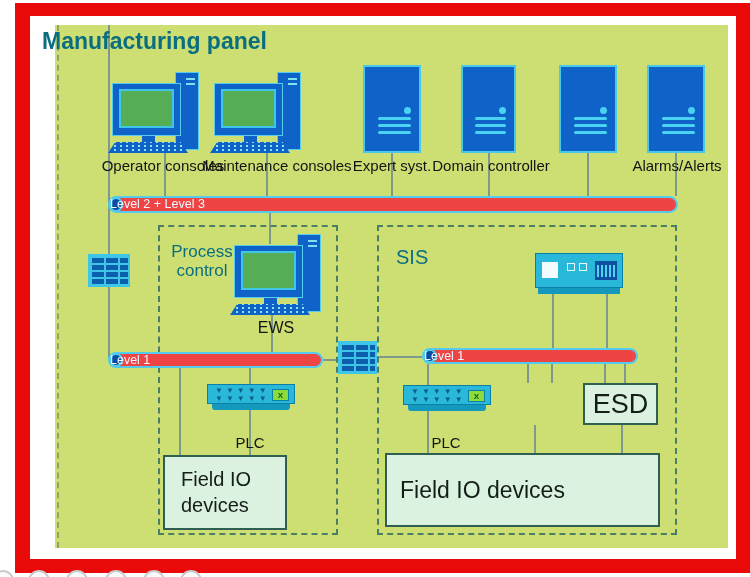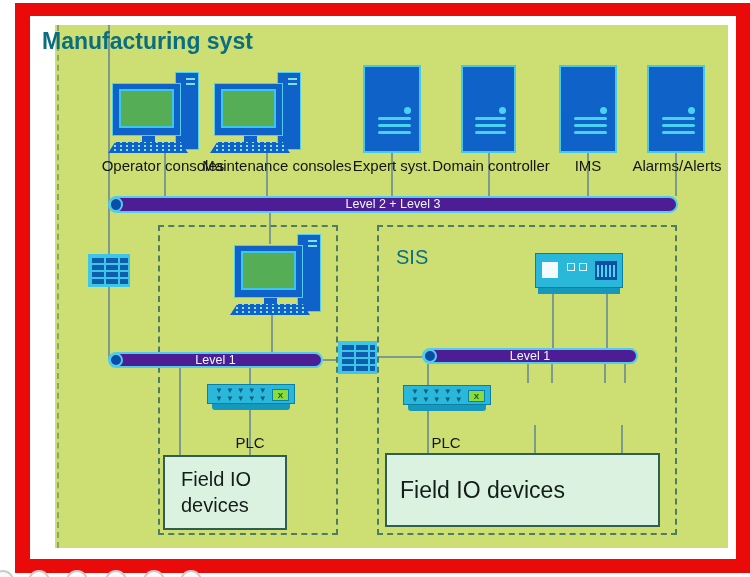--- a/index.html
+++ b/index.html
@@ -24,22 +24,22 @@
   .teal { color:#0a6e80; }
   .zone-lbl { position:absolute; z-index:4; }
   .watermark { position:absolute; left:152px; top:395px; font-size:31px; font-weight:bold;
     color:#dc4f44; z-index:6; letter-spacing:-0.5px; white-space:nowrap; }
 
   
   .vline { position:absolute; width:2px; background:#7e9a8c; z-index:1; }
   .hline { position:absolute; height:2px; background:#7e9a8c; z-index:1; }
 
   
-  .bus { position:absolute; background:#4c1d95; border:2px solid #52cbec; border-radius:9px;
-    display:flex; align-items:center; justify-content:center; z-index:2; }
+  .bus { position:absolute; background:#ef4444; border:2px solid #52cbec; border-radius:9px;
+    display:flex; align-items:center; justify-content:flex-start; z-index:2; }
   .bus .bus-lbl { color:#eef9ff; font-size:12.5px; line-height:1; z-index:2; }
   .bus .cap-ell { position:absolute; left:-1px; top:-1px; bottom:-1px; width:14px;
     background:#0a4da6; border:2px solid #52cbec; border-radius:50%; }
 
   
   .dzone { position:absolute; border:2px dashed #4e7d66; z-index:1; }
 
   
   .ws { position:absolute; width:92px; height:80px; z-index:2; }
   .ws .tower { position:absolute; left:67px; top:0; width:24px; height:78px;
@@ -106,21 +106,21 @@
     background:#fafafa; border:2px solid #c9ccce; z-index:11; }
 </style>
 </head>
 <body>
 
 <div class="stage">
 
   <div class="yellow-zone"></div>
   <div class="zone-dash-left"></div>
 
-  <div class="title">Manufacturing syst</div>
+  <div class="title">Manufacturing panel</div>
 
   <div class="vline" style="left:108px;top:25px;height:335px;"></div>
   <div class="vline" style="left:164px;top:151px;height:45px;"></div>
   <div class="vline" style="left:266px;top:151px;height:45px;"></div>
   <div class="vline" style="left:391px;top:153px;height:43px;"></div>
   <div class="vline" style="left:488px;top:153px;height:43px;"></div>
   <div class="vline" style="left:587px;top:153px;height:43px;"></div>
   <div class="vline" style="left:675px;top:153px;height:43px;"></div>
   <div class="vline" style="left:269px;top:213px;height:31px;"></div>
   <div class="vline" style="left:271px;top:314px;height:38px;"></div>
@@ -184,43 +184,44 @@
     <span class="dot"></span>
       <span class="sl s1"></span>
       <span class="sl s2"></span>
       <span class="sl s3"></span>
   </div>
 
   <div class="lbl" style="left:83px;top:157px;">Operator consoles</div>
   <div class="lbl" style="left:197px;top:157px;">Maintenance consoles</div>
   <div class="lbl" style="left:312px;top:157px;">Expert syst.</div>
   <div class="lbl" style="left:411px;top:157px;">Domain controller</div>
-  <div class="lbl" style="left:508px;top:157px;">IMS</div>
   <div class="lbl" style="left:597px;top:157px;">Alarms/Alerts</div>
 
   <div class="bus" style="left:108px;top:196px;width:570px;height:17px;">
     <span class="cap-ell"></span>
     <span class="bus-lbl">Level 2 + Level 3</span>
   </div>
 
   <div class="dzone" style="left:158px;top:225px;width:180px;height:310px;"></div>
   <div class="dzone" style="left:377px;top:225px;width:300px;height:310px;"></div>
+  <div class="zone-lbl teal" style="left:162px;top:242px;width:80px;text-align:center;font-size:17px;line-height:19px;">Process control</div>
   <div class="zone-lbl teal" style="left:396px;top:246px;font-size:20px;">SIS</div>
 
   <div class="ws" style="left:230px;top:234px;">
     <div class="tower">
         <i class="tm tm1"></i>
         <i class="tm tm2"></i>
       </div>
     <div class="mon">
         <div class="scr"></div>
       </div>
     <div class="stand"></div>
     <div class="kbd"></div>
   </div>
+  <div class="lbl" style="left:226px;top:319px;width:100px;font-size:16px;">EWS</div>
 
   <div class="cap">
     <div class="body">
       <span class="wsq"></span>
       <span class="sq sqa"></span>
       <span class="sq sqb"></span>
       <span class="disp"></span>
     </div>
     <div class="base"></div>
   </div>
@@ -249,20 +250,21 @@
     <div class="body">
       <span class="row r1">▼▼▼▼▼</span>
       <span class="row r2">▼▼▼▼▼</span>
       <span class="scr">X</span>
     </div>
     <div class="base"></div>
   </div>
   <div class="lbl" style="left:200px;top:434px;width:100px;">PLC</div>
   <div class="lbl" style="left:396px;top:434px;width:100px;">PLC</div>
 
+  <div class="gbox" style="left:583px;top:383px;width:75px;height:42px;display:flex;align-items:center;justify-content:center;font-size:27px;">ESD</div>
 
   <div class="gbox" style="left:163px;top:455px;width:124px;height:75px;padding:9px 6px 0 16px;font-size:20px;line-height:26px;">Field IO devices</div>
   <div class="gbox big" style="left:385px;top:453px;width:275px;height:74px;padding-left:13px;font-size:23px;">Field IO devices</div>
 
 
   <div class="red-frame"></div>
 
   <div class="pbtn" style="left:-8px;"></div>
   <div class="pbtn" style="left:28px;"></div>
   <div class="pbtn" style="left:66px;"></div>

